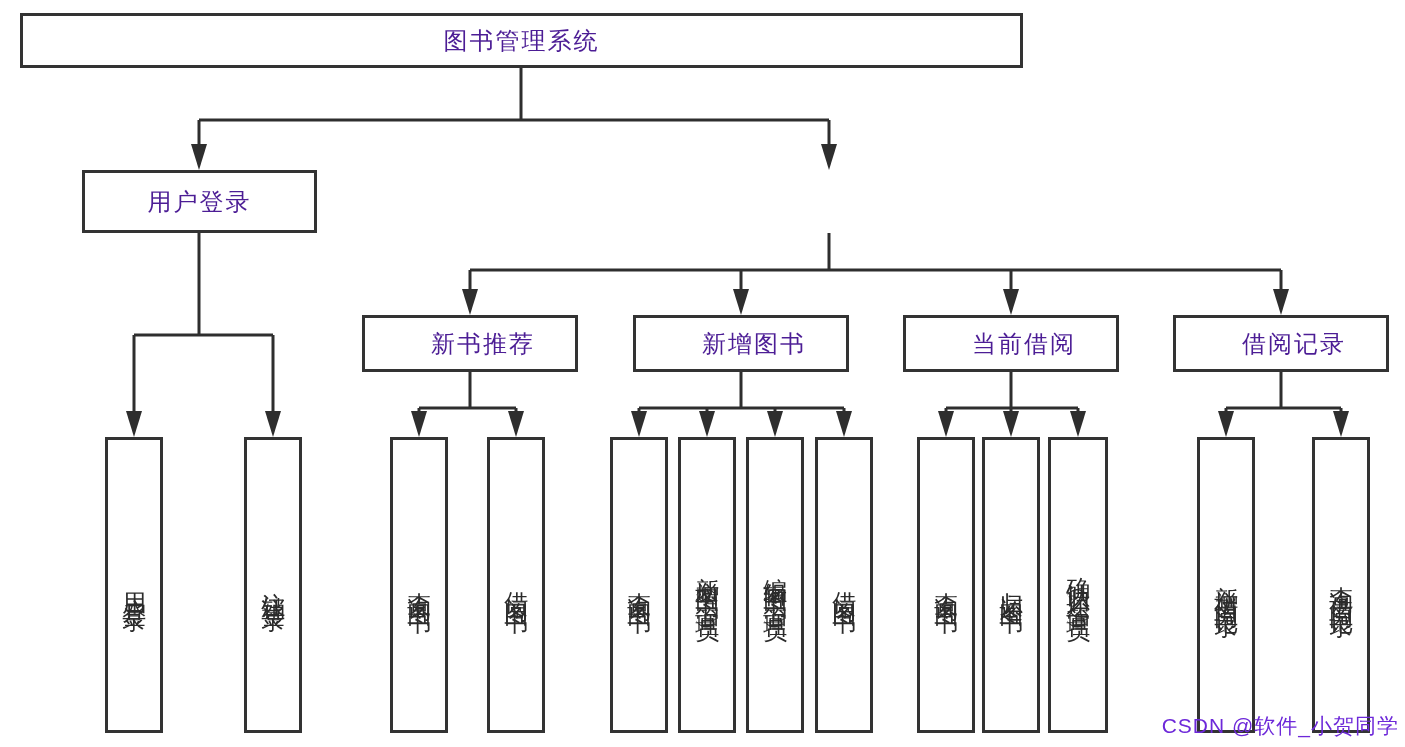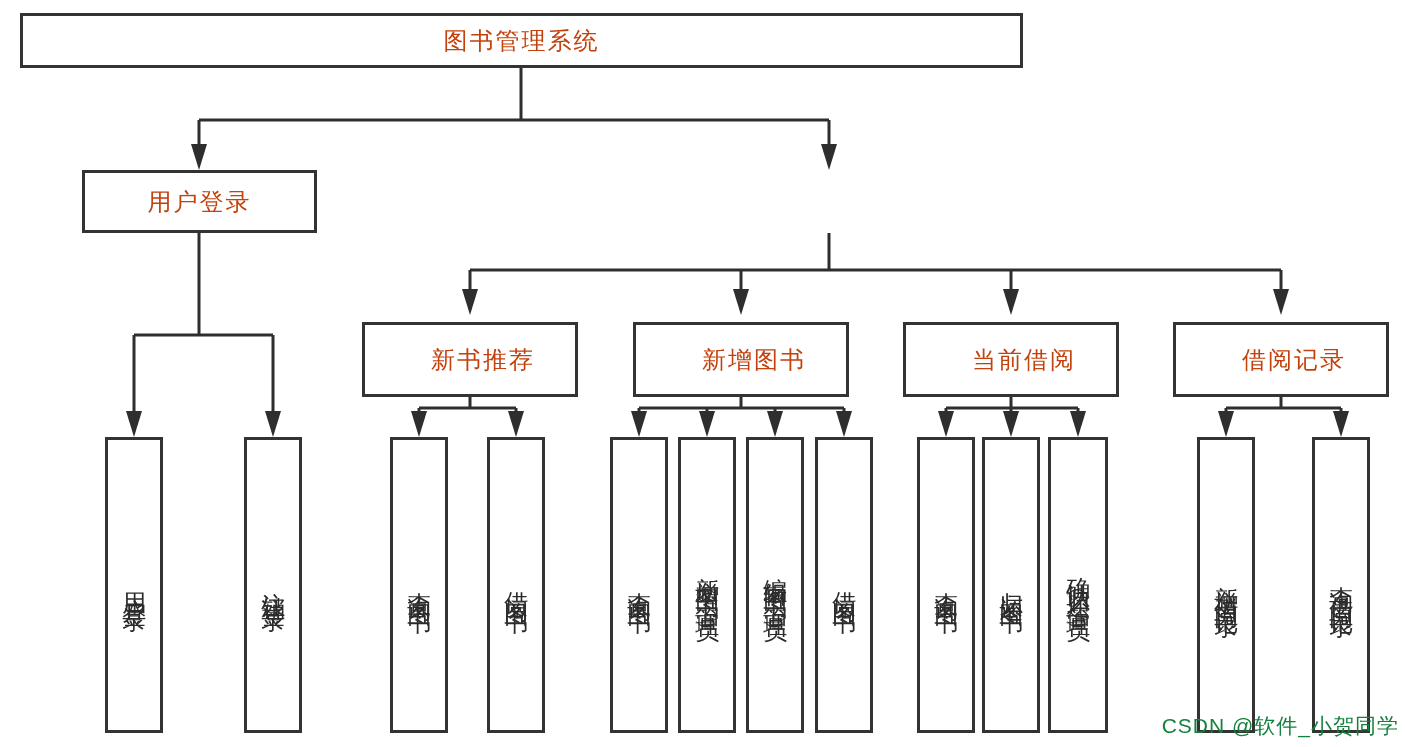--- a/index.html
+++ b/index.html
@@ -32,42 +32,42 @@
     position:absolute;
     box-sizing:border-box;
     background:#ffffff;
     border:3px solid #333333;
     display:flex;
     align-items:center;
     justify-content:center;
   }
   .lbl{
     font-size:24px;
-    color:#c2410c;
+    color:#4c1d95;
     letter-spacing:2px;
     white-space:nowrap;
   }
   .l2{top:170px;width:235px;height:63px;}
-  .l3{top:322px;width:216px;height:75px;padding-left:26px;}
+  .l3{top:315px;width:216px;height:57px;padding-left:26px;}
   .leaf{top:437px;width:58px;height:296px;}
   .vlbl{
     writing-mode:vertical-rl;
     text-orientation:mixed;
     font-size:24px;
     letter-spacing:6px;
     line-height:1.1;
     color:#2b2b2b;
     white-space:nowrap;
   }
   .watermark{
     position:absolute;
     top:712px;
     right:6px;
     font-size:21px;
-    color:#15803d;
+    color:#6d28d9;
     letter-spacing:1px;
     z-index:10;
     white-space:nowrap;
   }
 </style>
 </head>
 <body>
 
 <div class="canvas">
 

